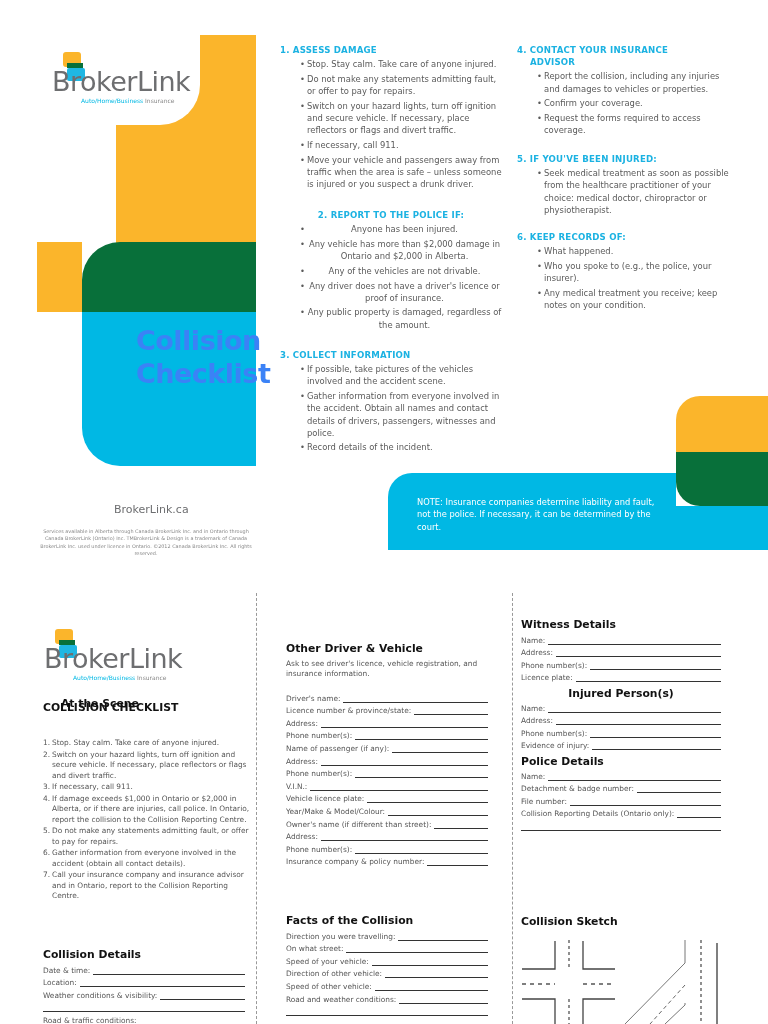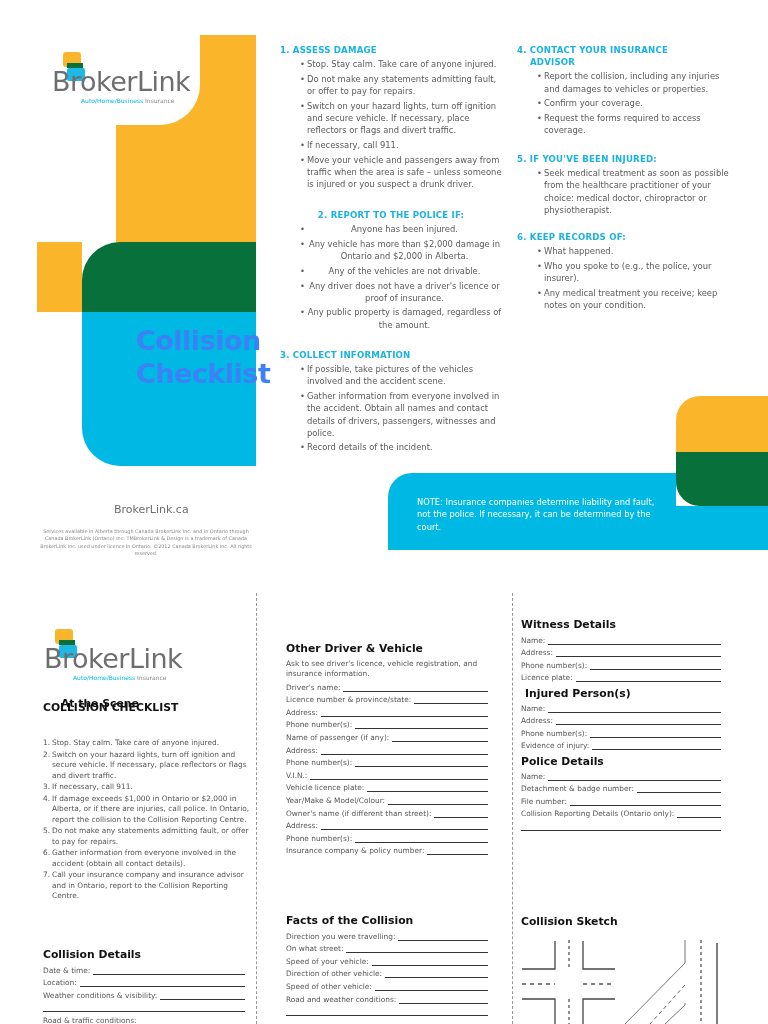--- a/index.html
+++ b/index.html
@@ -38,21 +38,21 @@
 .h-upper{font-weight:bold;color:#111;font-size:10.8px;}
 .h-form{font-weight:bold;color:#111;font-size:10.8px;}
 .list-num{font-size:7.4px;line-height:10.5px;color:#555;}
 .list-num ol{padding-left:0;list-style:none;}
 .list-num li{position:relative;padding-left:9px;margin-bottom:1px;}
 .list-num li .n{position:absolute;left:0;top:0;}
 .form{font-size:7.4px;line-height:12.6px;color:#555;}
 .frow{display:flex;align-items:flex-end;white-space:nowrap;height:12.6px;}
 .frow .ln{flex:1;border-bottom:1.2px solid #333;margin-left:3px;margin-bottom:2.5px;}
 .frow.blank .ln{margin-left:0;}
-.intro{font-size:7.4px;line-height:10.5px;color:#555;margin-bottom:2px;}
+.intro{font-size:7.4px;line-height:10.5px;color:#555;margin-bottom:13px;}
 .sketch line{stroke:#555;}
 </style>
 </head>
 <body>
 
 <div class="abs yellow-top"></div>
 <div class="abs logo-card-white"></div>
 <div class="abs yellow-left"></div>
 <div class="abs blue-block"></div>
 <div class="abs green-block"></div>
@@ -231,21 +231,21 @@
       <span class="ln"></span>
     </div>
   <div class="frow">
       <span>Phone number(s):</span>
       <span class="ln"></span>
     </div>
   <div class="frow">
       <span>Licence plate:</span>
       <span class="ln"></span>
     </div>
-  <div class="h-form" style="margin:3px 4px 2px;">Injured Person(s)</div>
+  <div class="h-form" style="margin:3px 16px 2px;text-align:center;">Injured Person(s)</div>
   <div class="frow">
       <span>Name:</span>
       <span class="ln"></span>
     </div>
   <div class="frow">
       <span>Address:</span>
       <span class="ln"></span>
     </div>
   <div class="frow">
       <span>Phone number(s):</span>

